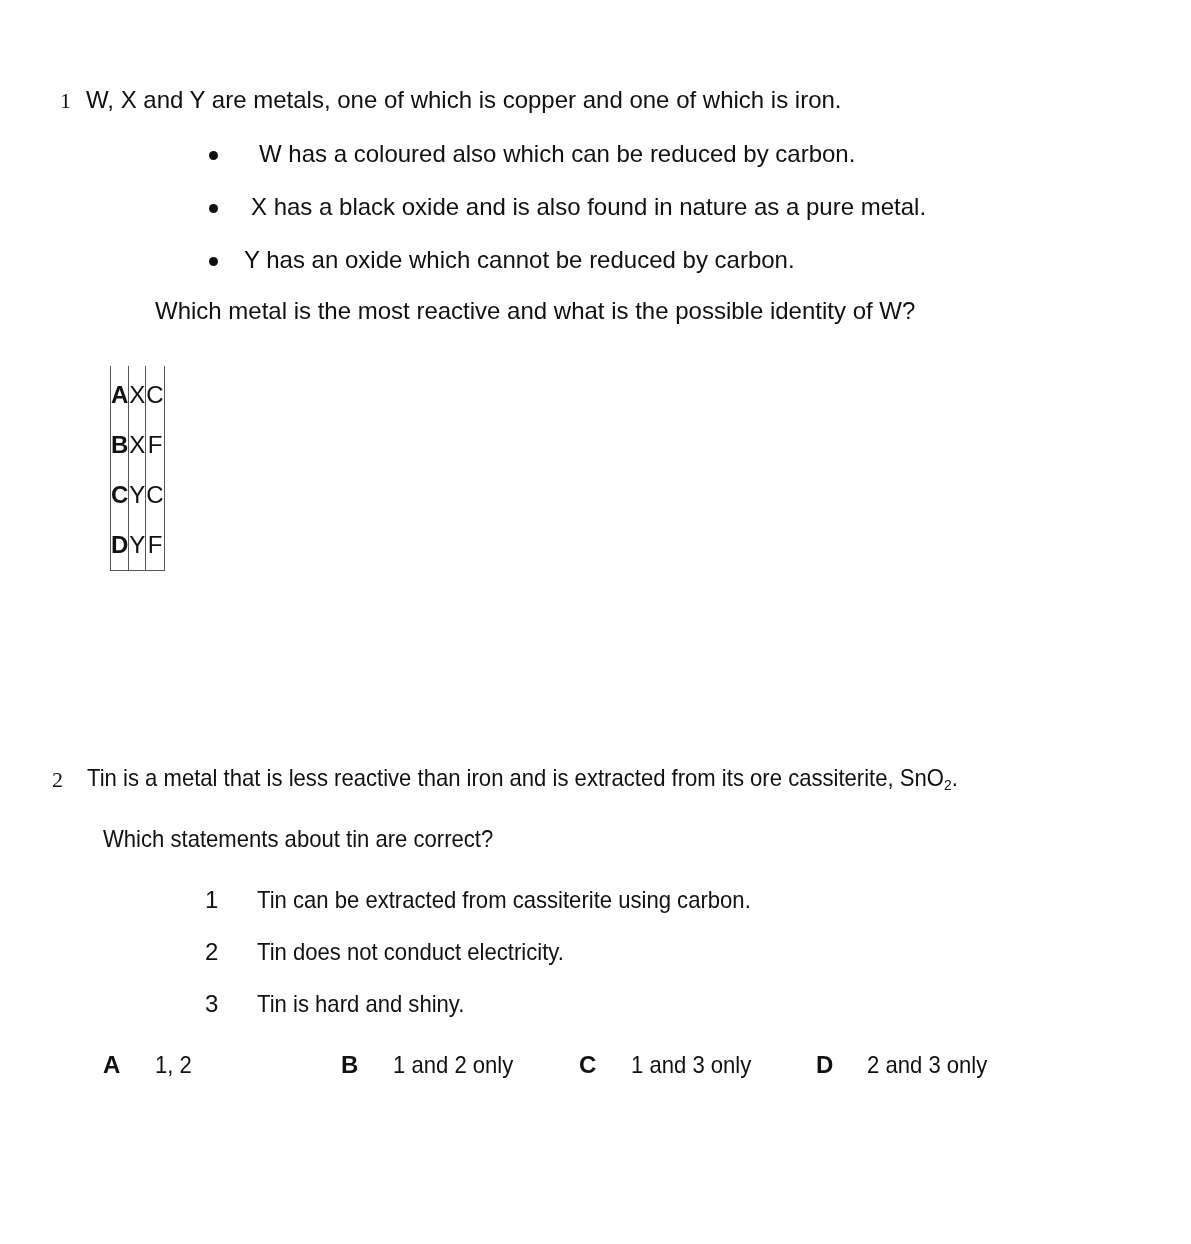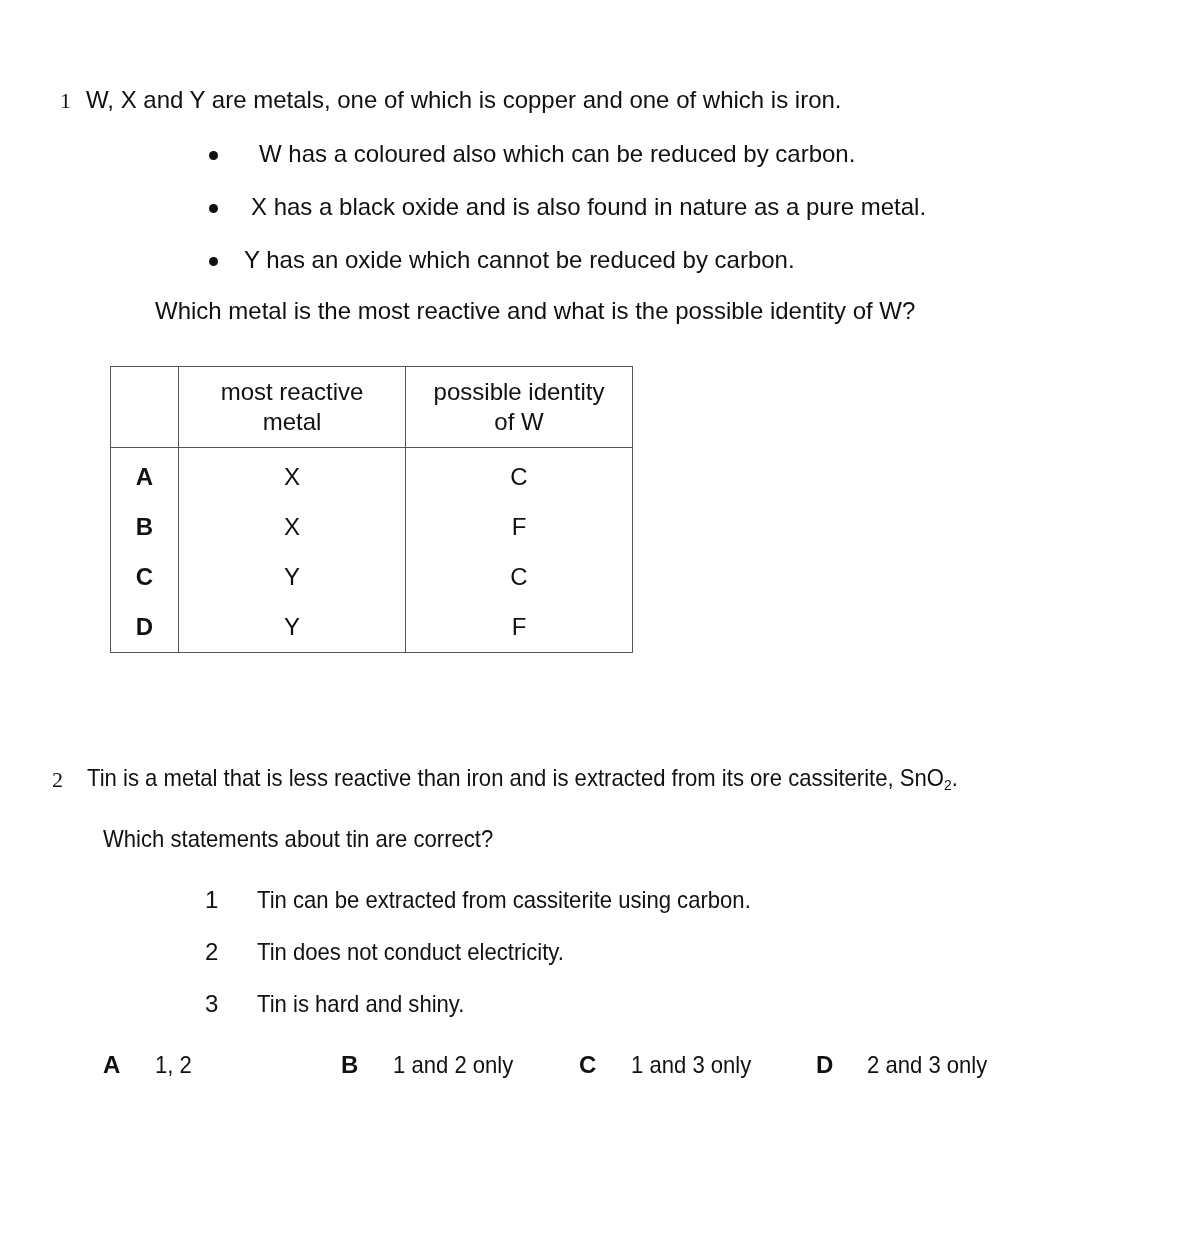--- a/index.html
+++ b/index.html
@@ -31,31 +31,20 @@
 <div class="bullet" style="left:209px;top:204px;"></div>
 <div class="abs txt" style="left:251px;top:193px;">X has a black oxide and is also found in nature as a pure metal.</div>
 
 <div class="bullet" style="left:209px;top:257px;"></div>
 <div class="abs txt" style="left:244px;top:246px;">Y has an oxide which cannot be reduced by carbon.</div>
 
 <div class="abs txt" style="left:107px;top:297px;margin-left:48px;">Which metal is the most reactive and what is the possible identity of W?</div>
 
 <table class="opt">
   <tbody>
-      <tr>
-    <th style="width:67px;"></th>
-    <th style="width:226px;">
-      <div>most reactive</div>
-      <div>metal</div>
-    </th>
-    <th style="width:226px;">
-      <div>possible identity</div>
-      <div>of W</div>
-    </th>
-  </tr>
   <tr class="body-row first">
     <td class="lab">A</td>
     <td>X</td>
     <td>C</td>
   </tr>
   <tr class="body-row">
     <td class="lab">B</td>
     <td>X</td>
     <td>F</td>
   </tr>

